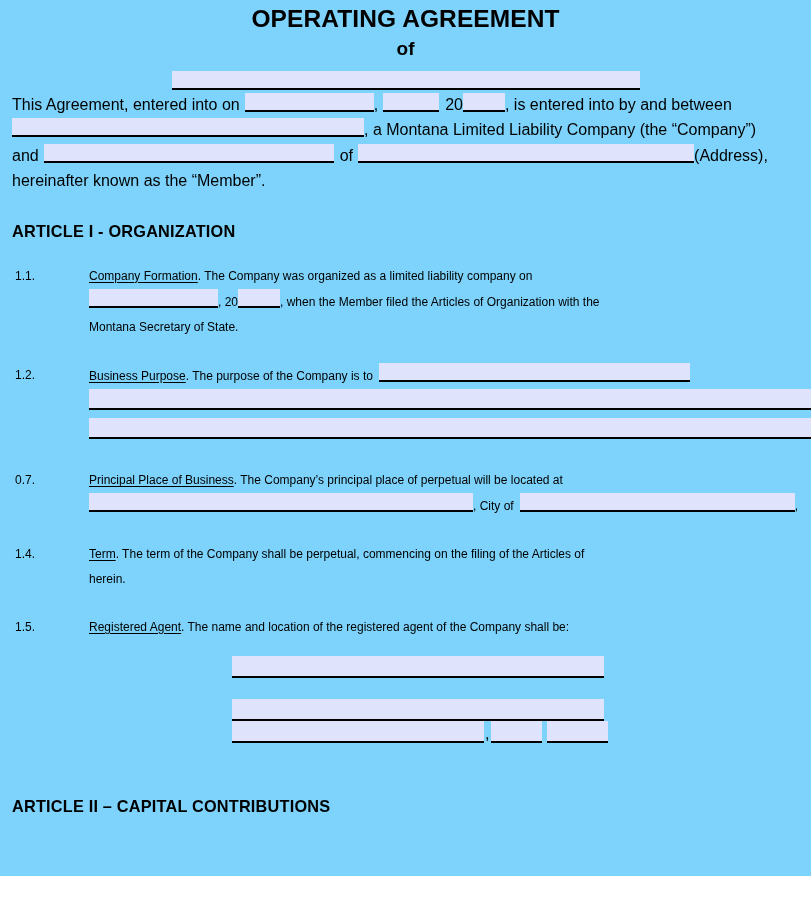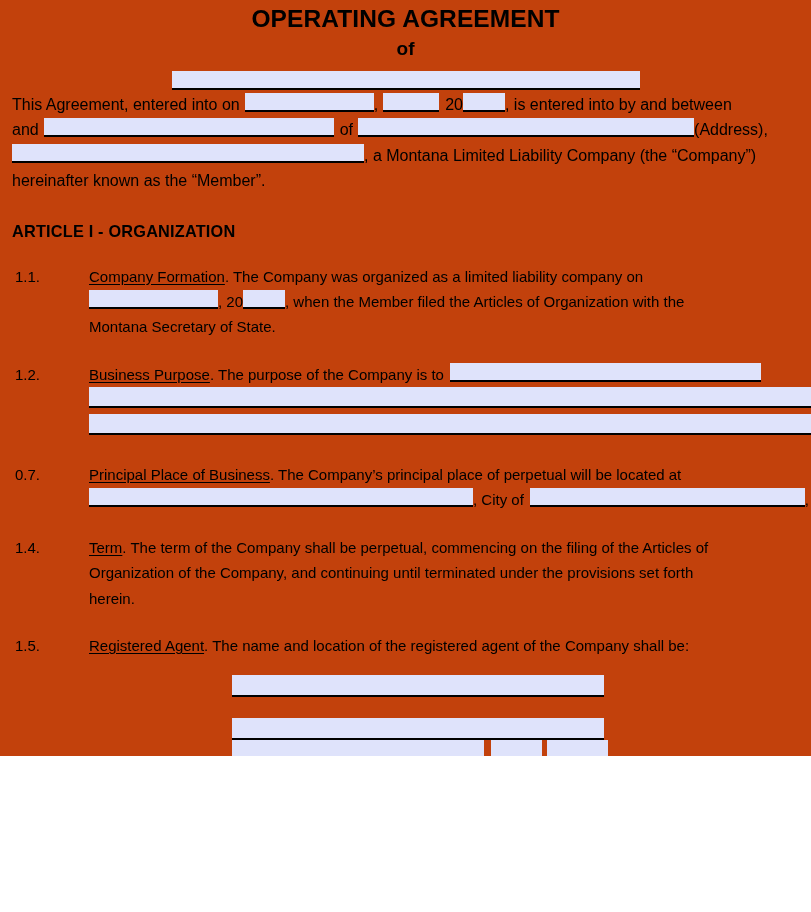--- a/index.html
+++ b/index.html
@@ -7,22 +7,22 @@
     padding: 0;
     background: #ffffff;
   }
   body {
     font-family: "Liberation Sans", sans-serif;
     color: #000000;
   }
   .page {
     position: relative;
     width: 811px;
-    height: 756px;
-    background: #c2410c;
+    height: 876px;
+    background: #7dd3fc;
     overflow: hidden;
     box-sizing: border-box;
     padding: 0 12px;
   }
 
   
   .doc-title {
     text-align: center;
     font-size: 24.5px;
     font-weight: bold;
@@ -77,21 +77,21 @@
     font-weight: bold;
     font-size: 16.3px;
     line-height: 22px;
     letter-spacing: 0.2px;
   }
   .article-1 { margin-top: 26px; }
   .article-2 { margin-top: 52px; }
 
   .clause {
     position: relative;
-    font-size: 15px;
+    font-size: 12px;
     line-height: 25.4px;
     padding-left: 53px;
     margin-top: 22px;
   }
   .clause .num {
     position: absolute;
     left: 3px;
     top: 0;
   }
   .clause .term {
@@ -143,23 +143,23 @@
   <div class="doc-title">OPERATING AGREEMENT</div>
   <div class="doc-subtitle">of</div>
 
   <div class="title-field-row">
     <span class="fld title-field"></span>
   </div>
 
   <div class="intro">
     <div class="line"><span>This Agreement, entered into on</span><span class="fld" style="width:129px;margin-left:5px;"></span><span>,</span><span class="fld" style="width:56px;margin-left:5px;"></span><span style="margin-left:6px;">20</span><span class="fld" style="width:42px;"></span><span>, is entered into by and between</span></div>
 
+    <div class="line"><span class="fld" style="width:352px;"></span><span>, a Montana Limited Liability Company (the “Company”)</span></div>
+
     <div class="line"><span>and</span><span class="fld" style="width:290px;margin-left:5px;"></span><span style="margin-left:6px;">of</span><span class="fld" style="width:336px;margin-left:5px;"></span><span>(Address),</span></div>
-
-    <div class="line"><span class="fld" style="width:352px;"></span><span>, a Montana Limited Liability Company (the “Company”)</span></div>
 
     <div class="line">hereinafter known as the “Member”.</div>
   </div>
 
   <div class="article-heading article-1">ARTICLE I - ORGANIZATION</div>
 
   <div class="clause">
     <span class="num">1.1.</span>
     <div class="line"><span class="term">Company Formation</span><span>. The Company was organized as a limited liability company on</span></div>
     <div class="line"><span class="fld" style="width:129px;"></span><span>, 20</span><span class="fld" style="width:42px;"></span><span>, when the Member filed the Articles of Organization with the</span></div>
@@ -175,21 +175,20 @@
 
   <div class="clause">
     <span class="num">0.7.</span>
     <div class="line"><span class="term">Principal Place of Business</span><span>. The Company’s principal place of perpetual will be located at</span></div>
     <div class="line"><span class="fld" style="width:384px;"></span><span>, City of</span><span class="fld" style="width:275px;margin-left:6px;"></span><span>,</span></div>
   </div>
 
   <div class="clause">
     <span class="num">1.4.</span>
     <div class="line"><span class="term">Term</span><span>. The term of the Company shall be perpetual, commencing on the filing of the Articles of</span></div>
-    <div class="line">Organization of the Company, and continuing until terminated under the provisions set forth</div>
     <div class="line">herein.</div>
   </div>
 
   <div class="clause">
     <span class="num">1.5.</span>
     <div class="line"><span class="term">Registered Agent</span><span>. The name and location of the registered agent of the Company shall be:</span></div>
   </div>
 
   <div class="agent-blanks">
     <div class="agent-row">

